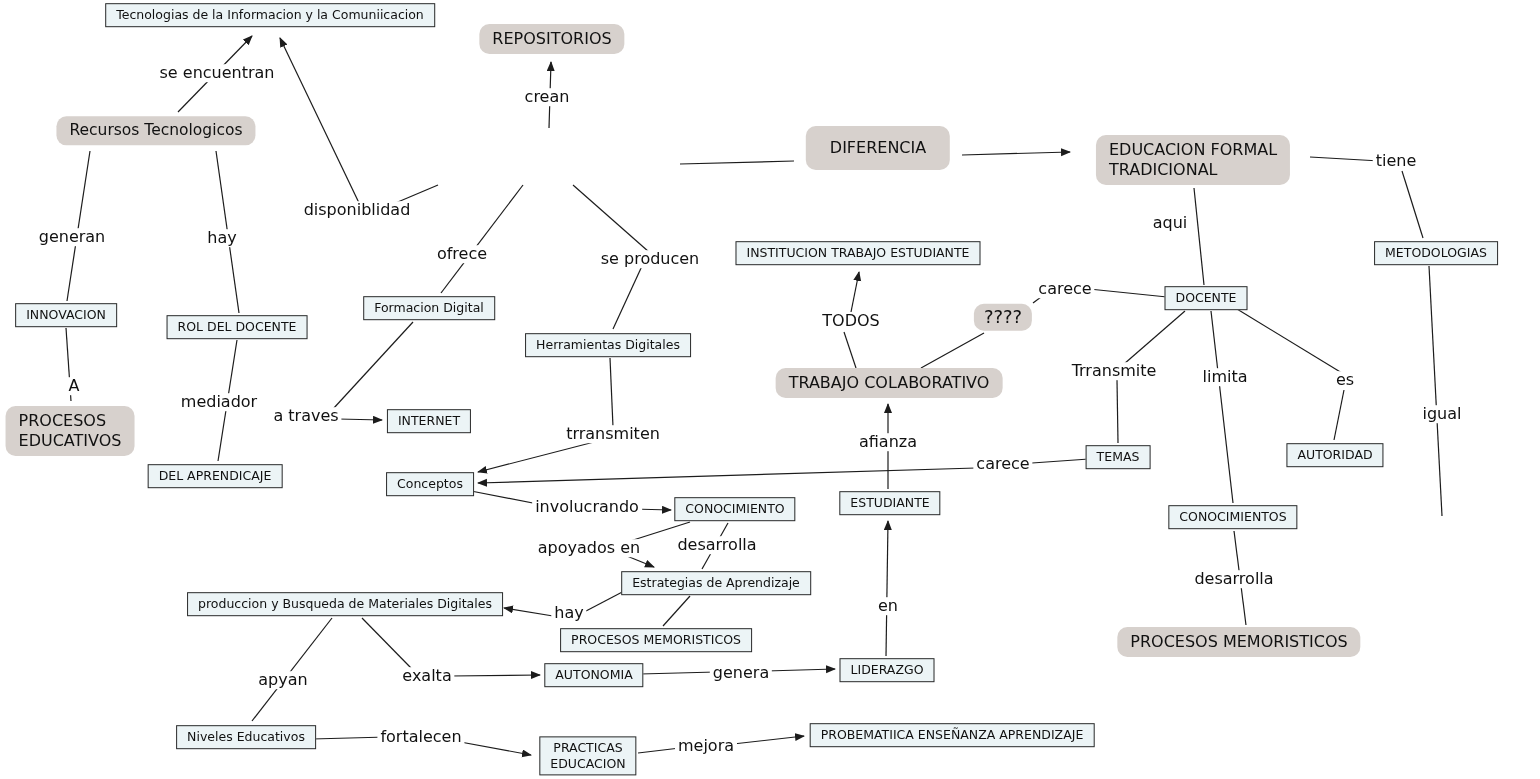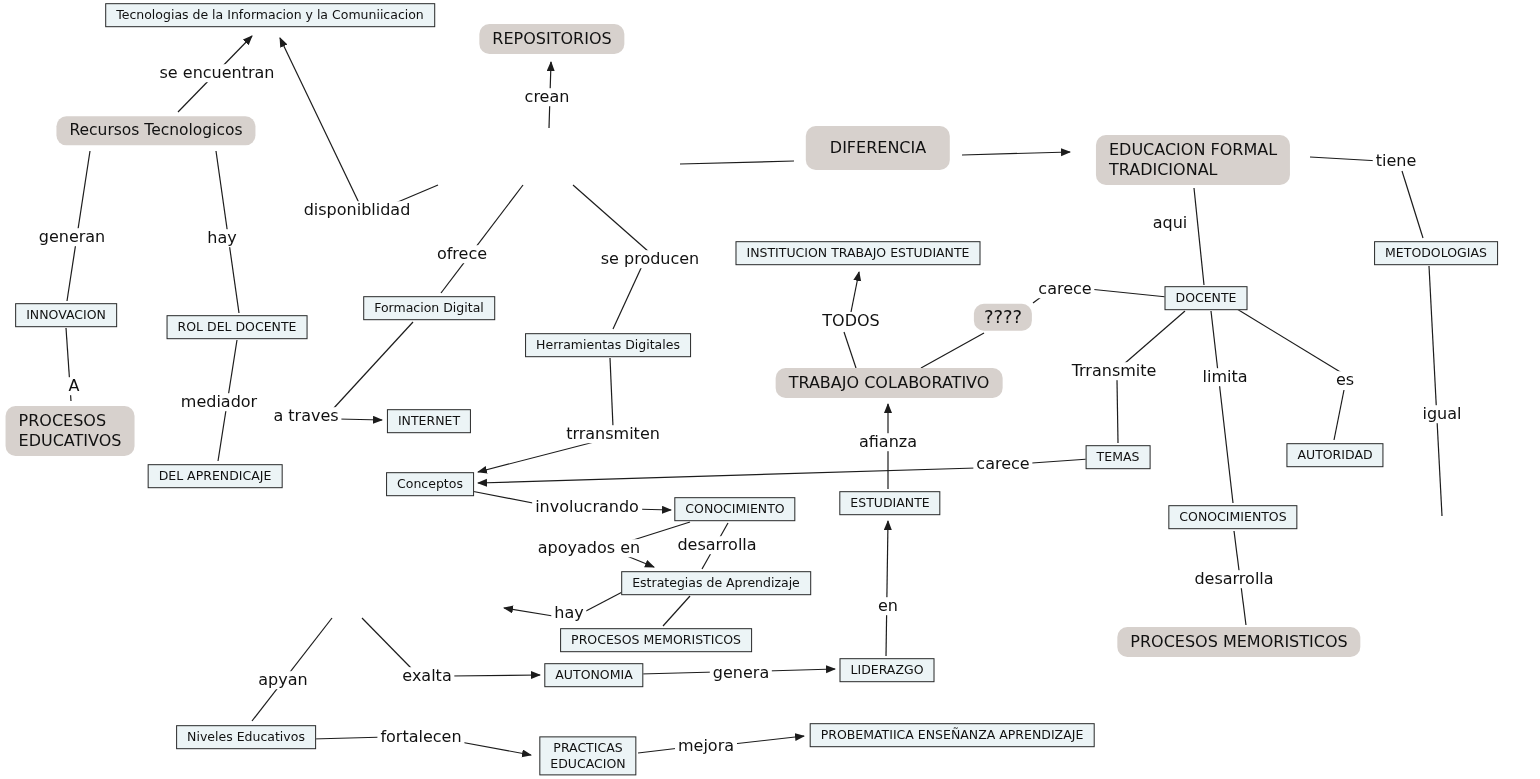--- a/index.html
+++ b/index.html
@@ -98,20 +98,21 @@
   <div class="node" style="left:1436px;top:253px">METODOLOGIAS</div>
   <div class="node" style="left:215px;top:476px">DEL APRENDICAJE</div>
   <div class="node" style="left:429px;top:421px">INTERNET</div>
   <div class="node" style="left:430px;top:484px">Conceptos</div>
   <div class="node" style="left:1118px;top:457px">TEMAS</div>
   <div class="node" style="left:1335px;top:455px">AUTORIDAD</div>
   <div class="node" style="left:735px;top:509px">CONOCIMIENTO</div>
   <div class="node" style="left:890px;top:503px">ESTUDIANTE</div>
   <div class="node" style="left:1233px;top:517px">CONOCIMIENTOS</div>
   <div class="node" style="left:716px;top:583px">Estrategias de Aprendizaje</div>
+  <div class="node" style="left:345px;top:604px">produccion y Busqueda de Materiales Digitales</div>
   <div class="node" style="left:656px;top:640px">PROCESOS MEMORISTICOS</div>
   <div class="node" style="left:594px;top:675px">AUTONOMIA</div>
   <div class="node" style="left:887px;top:670px">LIDERAZGO</div>
   <div class="node" style="left:246px;top:737px">Niveles Educativos</div>
   <div class="node" style="left:588px;top:756px">PRACTICAS
 EDUCACION</div>
   <div class="node" style="left:952px;top:735px">PROBEMATIICA ENSEÑANZA APRENDIZAJE</div>
 
   <div class="major" style="left:552px;top:39px">REPOSITORIOS</div>
   <div class="major" style="left:156px;top:131px;font-size:15.5px">Recursos Tecnologicos</div>

